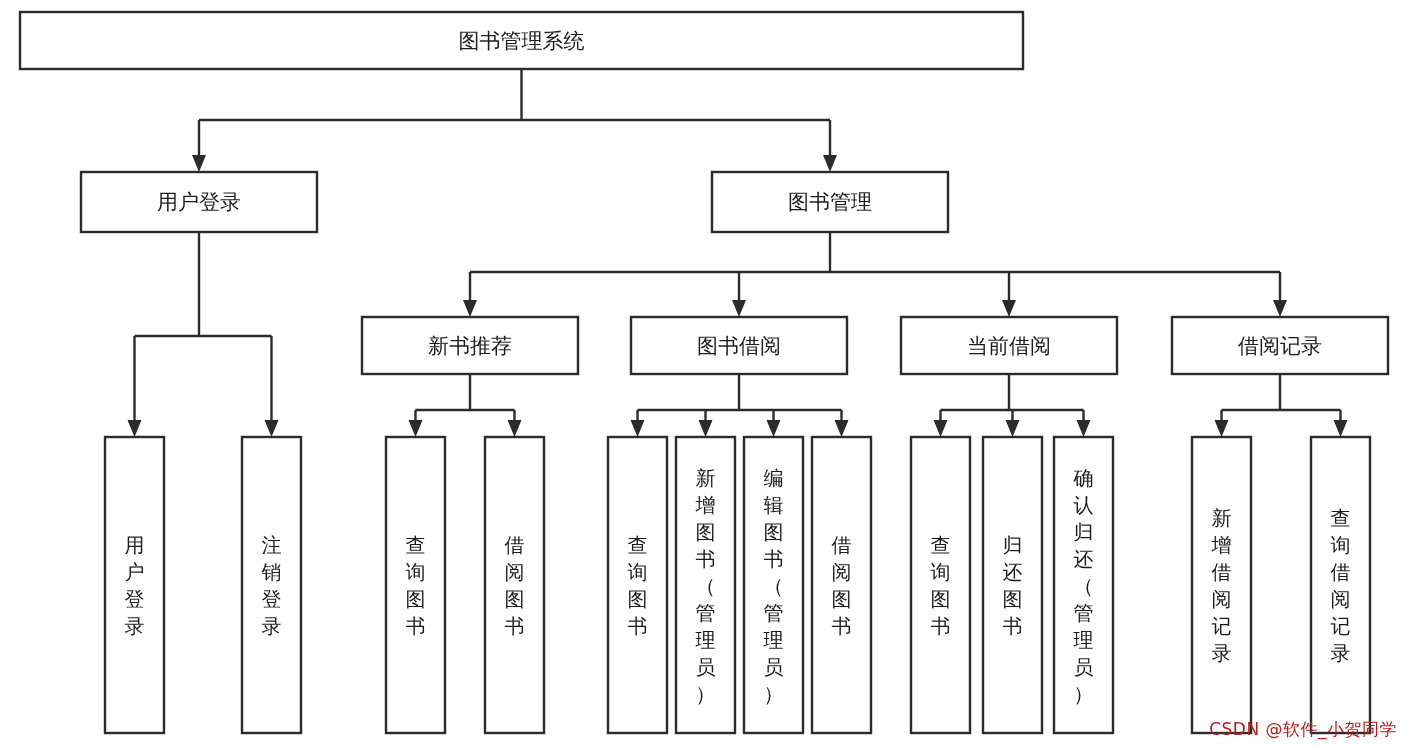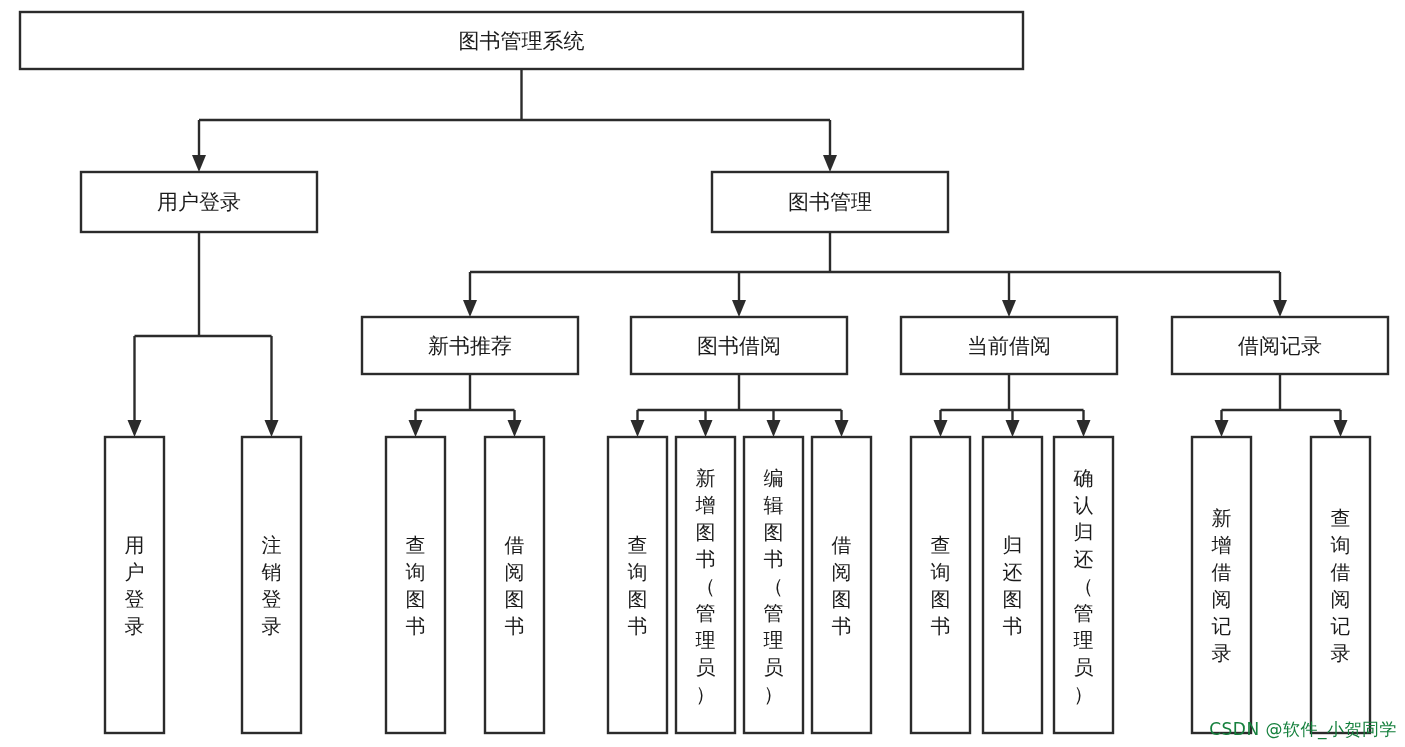--- a/index.html
+++ b/index.html
@@ -55,21 +55,21 @@
   .arrow-head {
     fill: #2b2b2b;
     stroke: none;
   }
   .watermark {
     position: absolute;
     right: 8px;
     bottom: 6px;
     font-family: "DejaVu Sans", "Liberation Sans", sans-serif;
     font-size: 17px;
-    color: #15803d;
+    color: #b91c1c;
     letter-spacing: 0.5px;
     white-space: nowrap;
     pointer-events: none;
     user-select: none;
   }
 </style>
 </head>
 <body>
 
 <div id="diagram-root">

